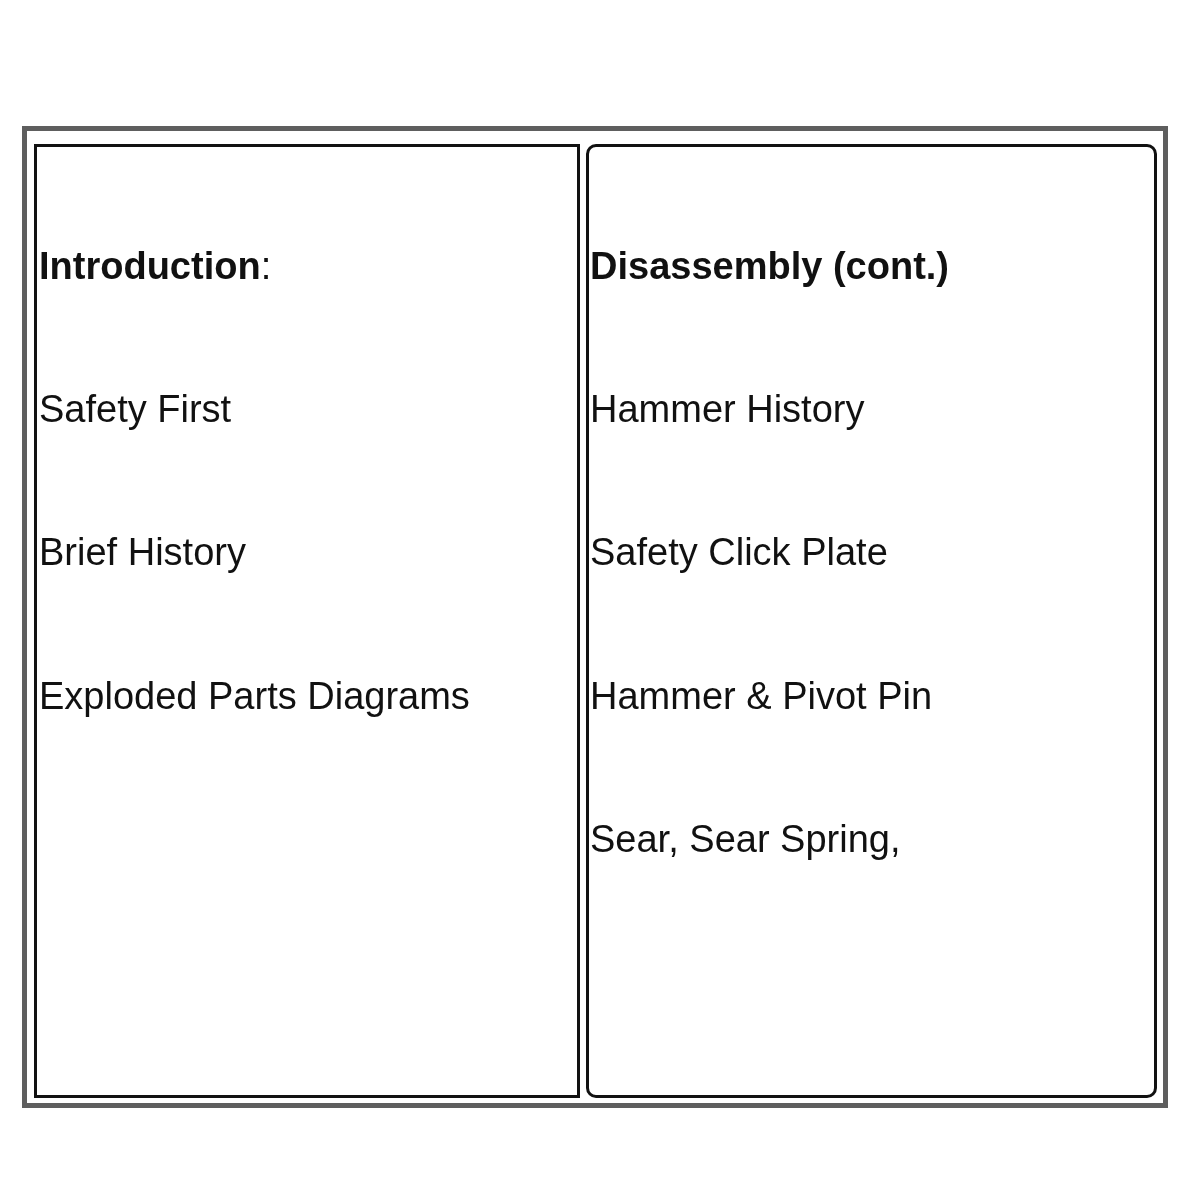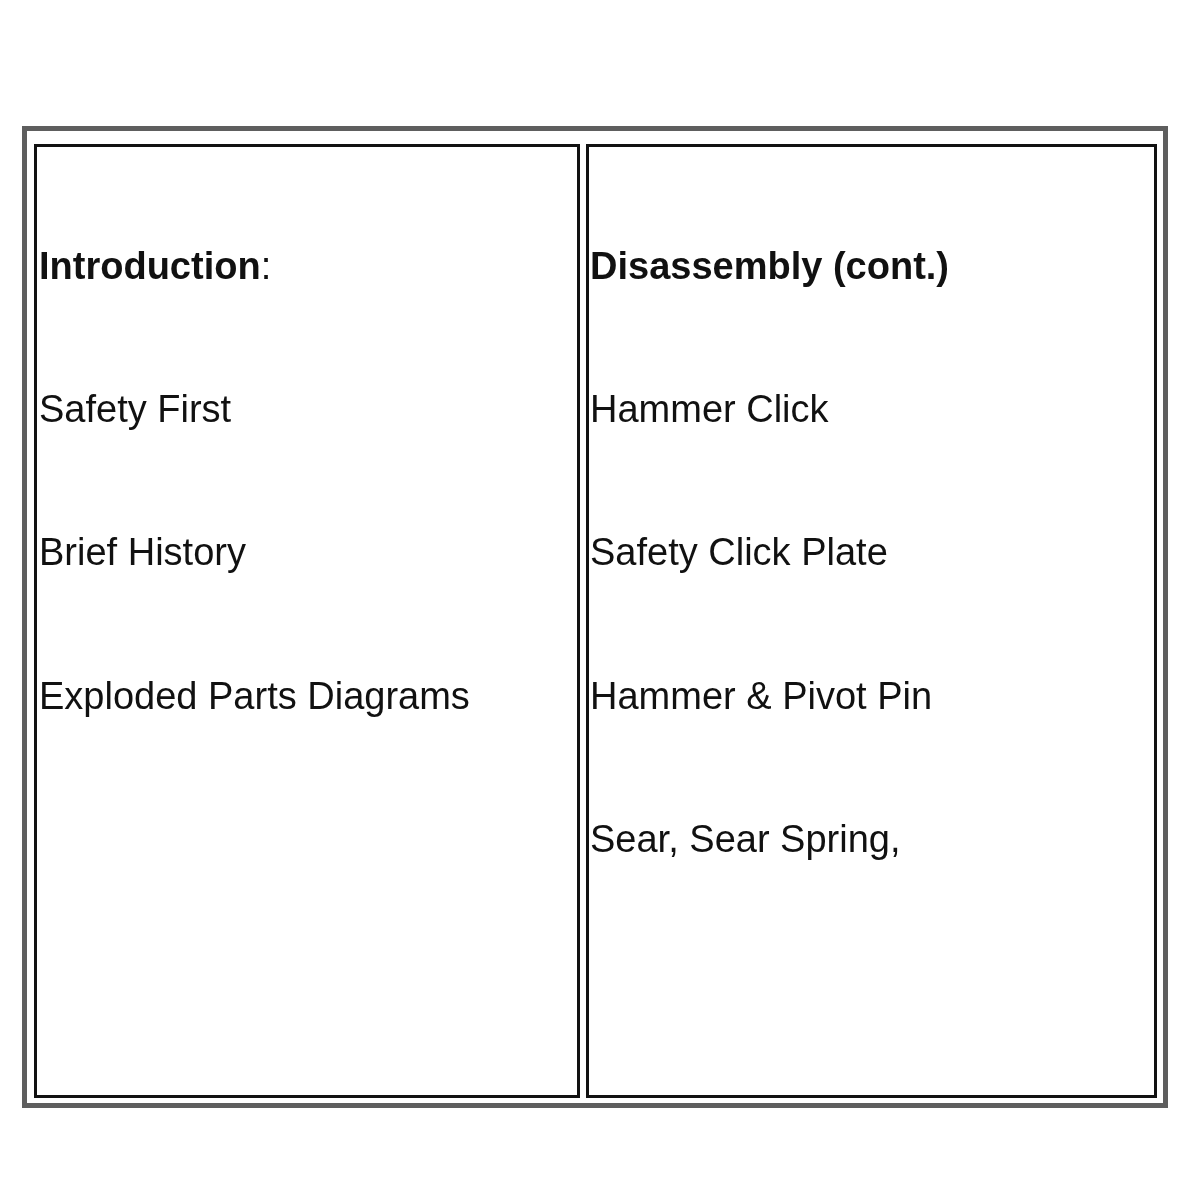--- a/index.html
+++ b/index.html
@@ -28,21 +28,21 @@
     .column {
       position: absolute;
       top: 13px;
       bottom: 5px;
       border: 3px solid #111111;
       box-sizing: border-box;
       background: #ffffff;
       overflow: hidden;
     }
     .col-left { left: 7px; width: 546px; }
-    .col-right { left: 559px; width: 571px; }
+    .col-right { left: 559px; width: 571px; border-radius: 10px; }
     .lines {
       position: absolute;
       left: 2px;
       top: 0px;
       right: 0;
       font-size: 38px;
       line-height: 47.8px;
       white-space: pre;
     }
     .col-right .lines { left: 1px; }
@@ -75,21 +75,21 @@
       
       
       
       
     </div>
   </div>
 
   <div class="column col-right">
     <div class="lines">
       <span class="line bold">Disassembly (cont.)</span>
-      <span class="line">Hammer Click</span>
+      <span class="line">Hammer History</span>
       <span class="line">Safety Click Plate</span>
       <span class="line">Hammer &amp; Pivot Pin</span>
       <span class="line">Sear, Sear Spring,</span>
       
       
       
       
       
       
       

